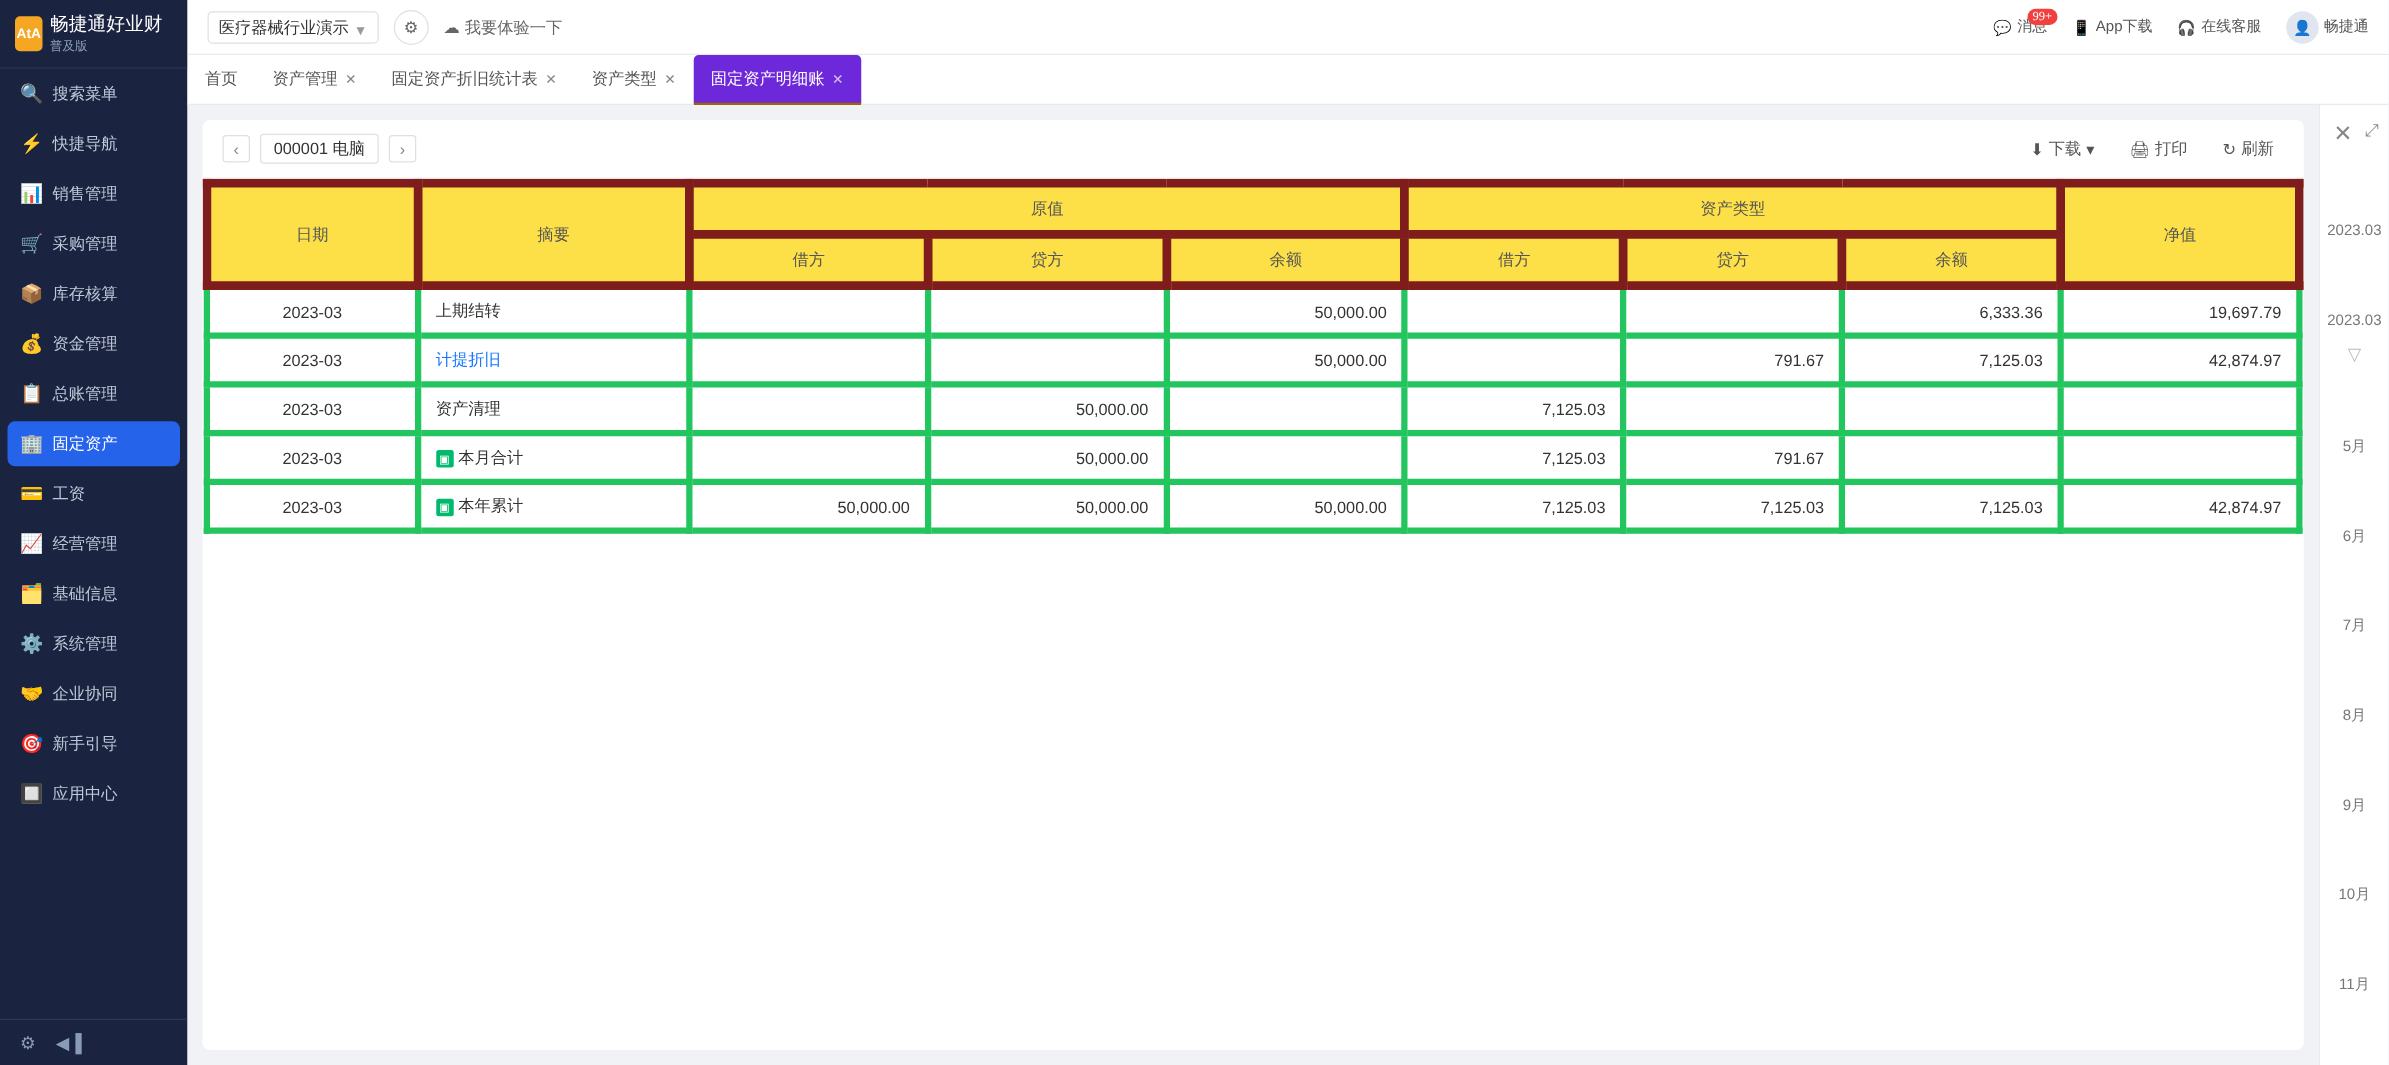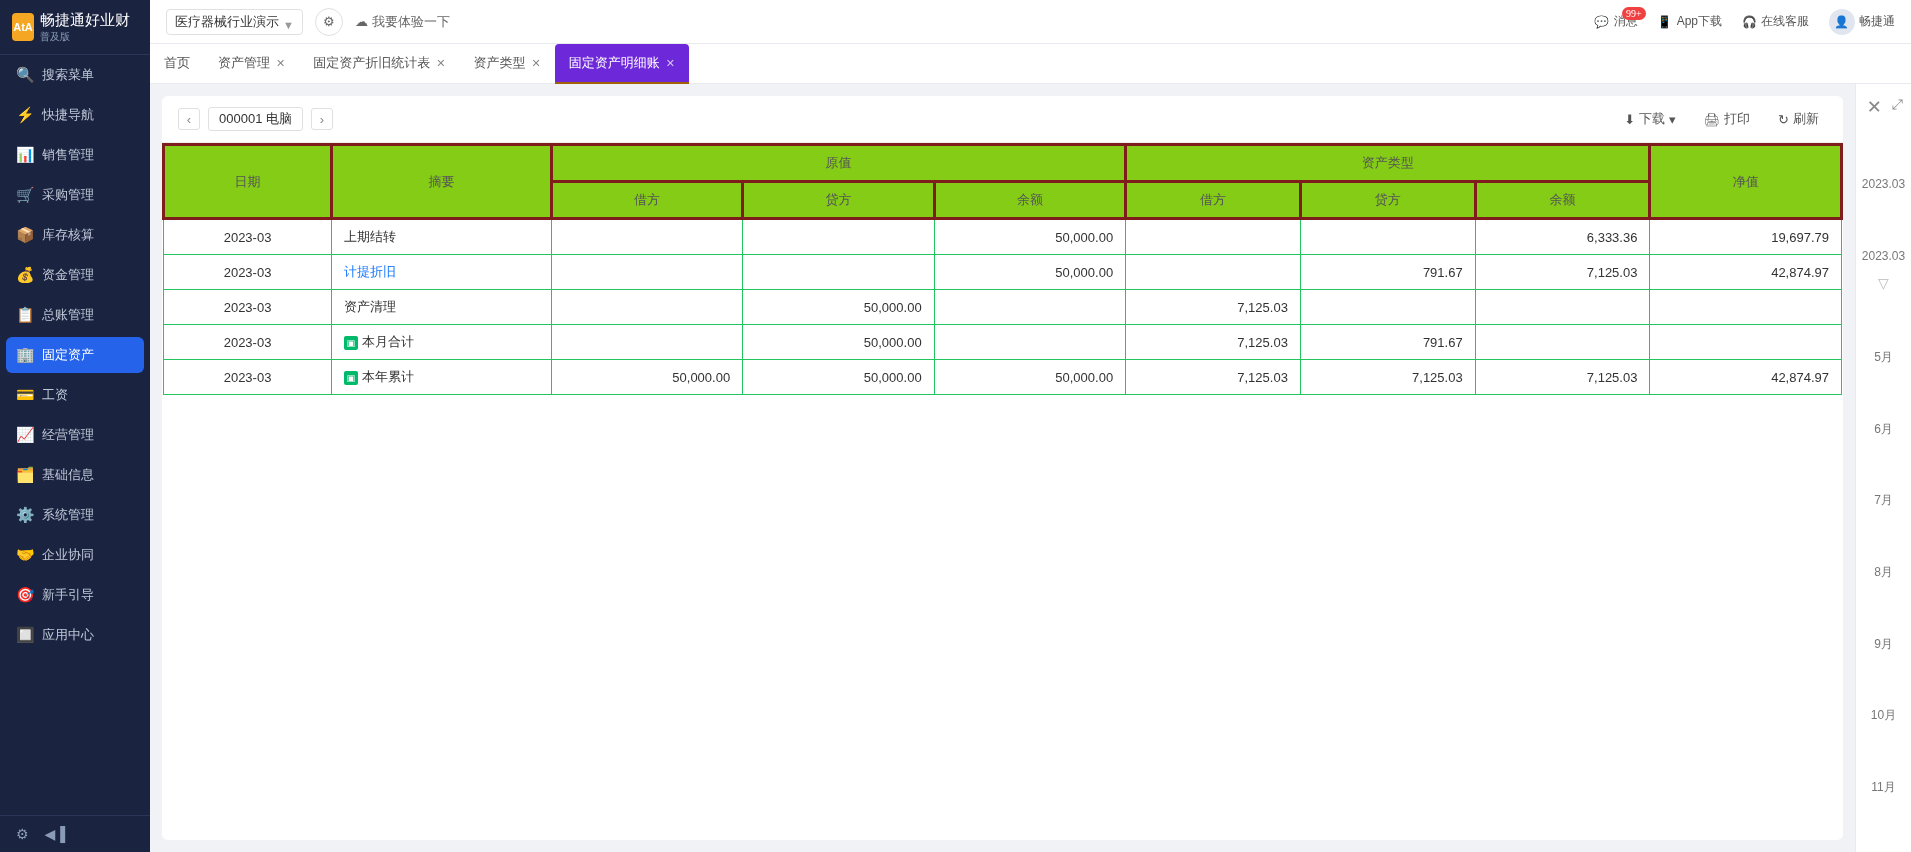--- a/index.html
+++ b/index.html
@@ -173,30 +173,30 @@
     .table-wrap {
       flex: 1;
       overflow: auto;
     }
     table {
       width: 100%;
       border-collapse: collapse;
       font-size: 13px;
     }
     thead tr th {
-      background: #84cc16;
-      border: 3px solid #7f1d1d;
+      background: #fde047;
+      border: 7px solid #7f1d1d;
       padding: 8px 12px;
       text-align: center;
       color: #555;
       font-weight: 500;
       white-space: nowrap;
     }
     tbody tr td {
-      border: 1px solid #22c55e;
+      border: 5px solid #22c55e;
       padding: 8px 12px;
       text-align: center;
       color: #333;
     }
     .td-left { text-align: left; }
     .td-right { text-align: right; }
     .td-blue { color: #1677ff; font-family: Liberation Serif, serif; }
     .summary-icon {
       display: inline-block; width: 14px; height: 14px;
       background: #00b96b; border-radius: 2px;

